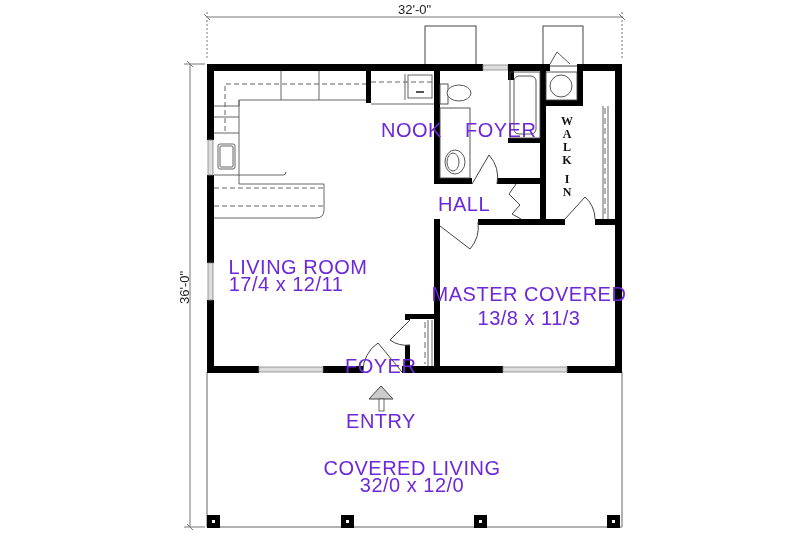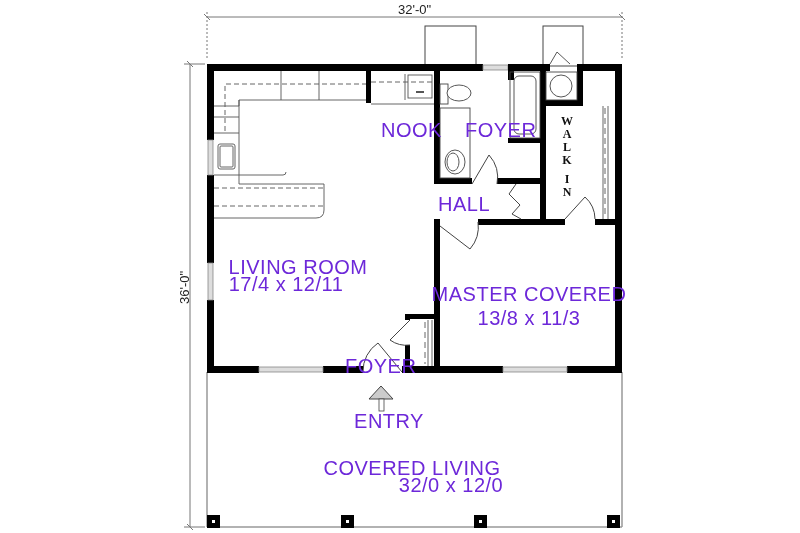--- a/index.html
+++ b/index.html
@@ -190,16 +190,16 @@
 <div class="lbl" style="left:438px;top:196px;">HALL</div>
 
 <div class="lbl center" style="left:298px;top:259px;">LIVING ROOM</div>
 <div class="lbl center" style="left:286px;top:276px;">17/4 x 12/11</div>
 
 <div class="lbl center" style="left:529px;top:286px;">MASTER COVERED</div>
 <div class="lbl center" style="left:529px;top:310px;">13/8 x 11/3</div>
 
 <div class="lbl" style="left:345px;top:321px;margin-top:37px;">FOYER</div>
 
-<div class="lbl center" style="left:389px;top:413px;">ENTRY</div>
+<div class="lbl center" style="left:381px;top:413px;">ENTRY</div>
 
 <div class="lbl center" style="left:412px;top:460px;">COVERED LIVING</div>
-<div class="lbl center" style="left:412px;top:477px;margin-left:39px;">32/0 x 12/0</div>
+<div class="lbl center" style="left:412px;top:477px;">32/0 x 12/0</div>
 
 </body></html>

